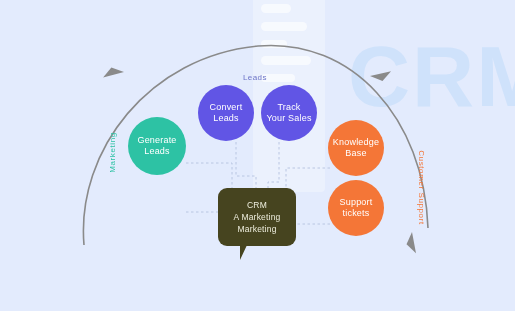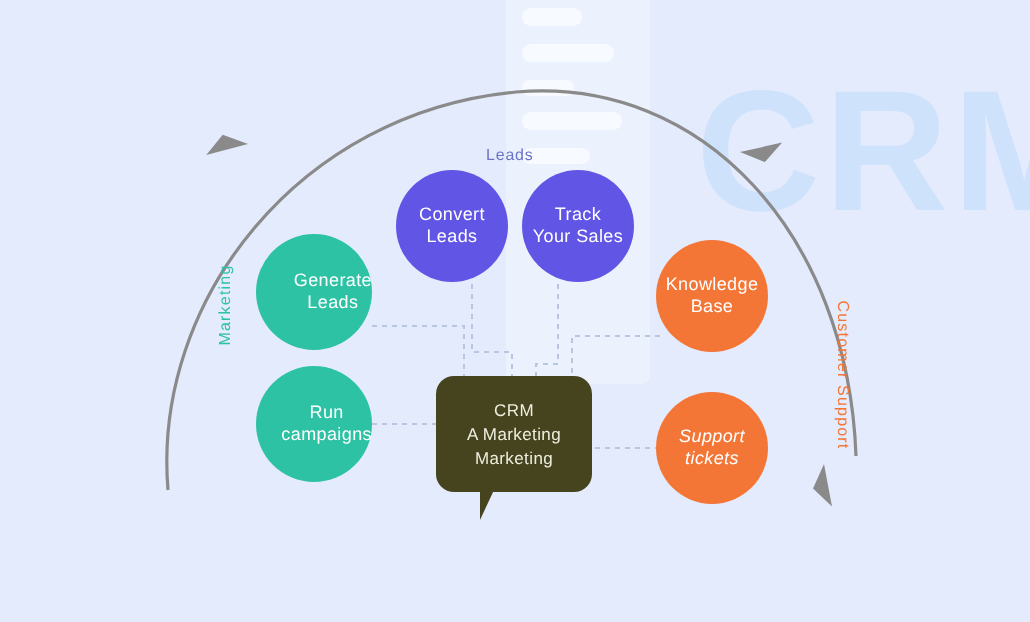--- a/index.html
+++ b/index.html
@@ -61,21 +61,21 @@
     border-radius: 50%;
     display: flex;
     align-items: center;
     justify-content: center;
     text-align: center;
     color: #ffffff;
     font-size: 9px;
     line-height: 1.25;
     letter-spacing: .2px;
   }
-  .node.teal   { background: #2dc2a4; justify-content: flex-end; }
+  .node.teal   { background: #2dc2a4; }
   .node.purple { background: #6155e5; }
   .node.orange { background: #f47637; }
 
   
   #bubble {
     position: absolute;
     left: 218px;
     top: 188px;
     width: 78px;
     height: 58px;
@@ -176,26 +176,20 @@
   <div id="label-sales">Leads</div>
   <div class="side-label" id="label-support">Customer Support</div>
 
   <div class="node teal" style="left:128px; top:117px; width:58px; height:58px;">
     <span>
       <span>Generate</span><br>
       <span>Leads</span>
     </span>
   </div>
 
-  <div class="node teal" style="left:128px; top:183px; width:58px; height:58px;">
-    <span>
-      <span>Run</span><br>
-      <span>campaigns</span>
-    </span>
-  </div>
 
   <div class="node purple" style="left:198px; top:85px; width:56px; height:56px;">
     <span>
       <span>Convert</span><br>
       <span>Leads</span>
     </span>
   </div>
 
   <div class="node purple" style="left:261px; top:85px; width:56px; height:56px;">
     <span>
@@ -204,21 +198,21 @@
     </span>
   </div>
 
   <div class="node orange" style="left:328px; top:120px; width:56px; height:56px;">
     <span>
       <span>Knowledge</span><br>
       <span>Base</span>
     </span>
   </div>
 
-  <div class="node orange" style="left:328px; top:196px; width:56px; height:56px;font-style:italic;">
+  <div class="node orange" style="left:328px; top:180px; width:56px; height:56px;">
     <span>
       <span>Support</span><br>
       <span>tickets</span>
     </span>
   </div>
 
   <div id="bubble">
     <span>
       <span>CRM</span><br>
       <span>A Marketing</span><br>

